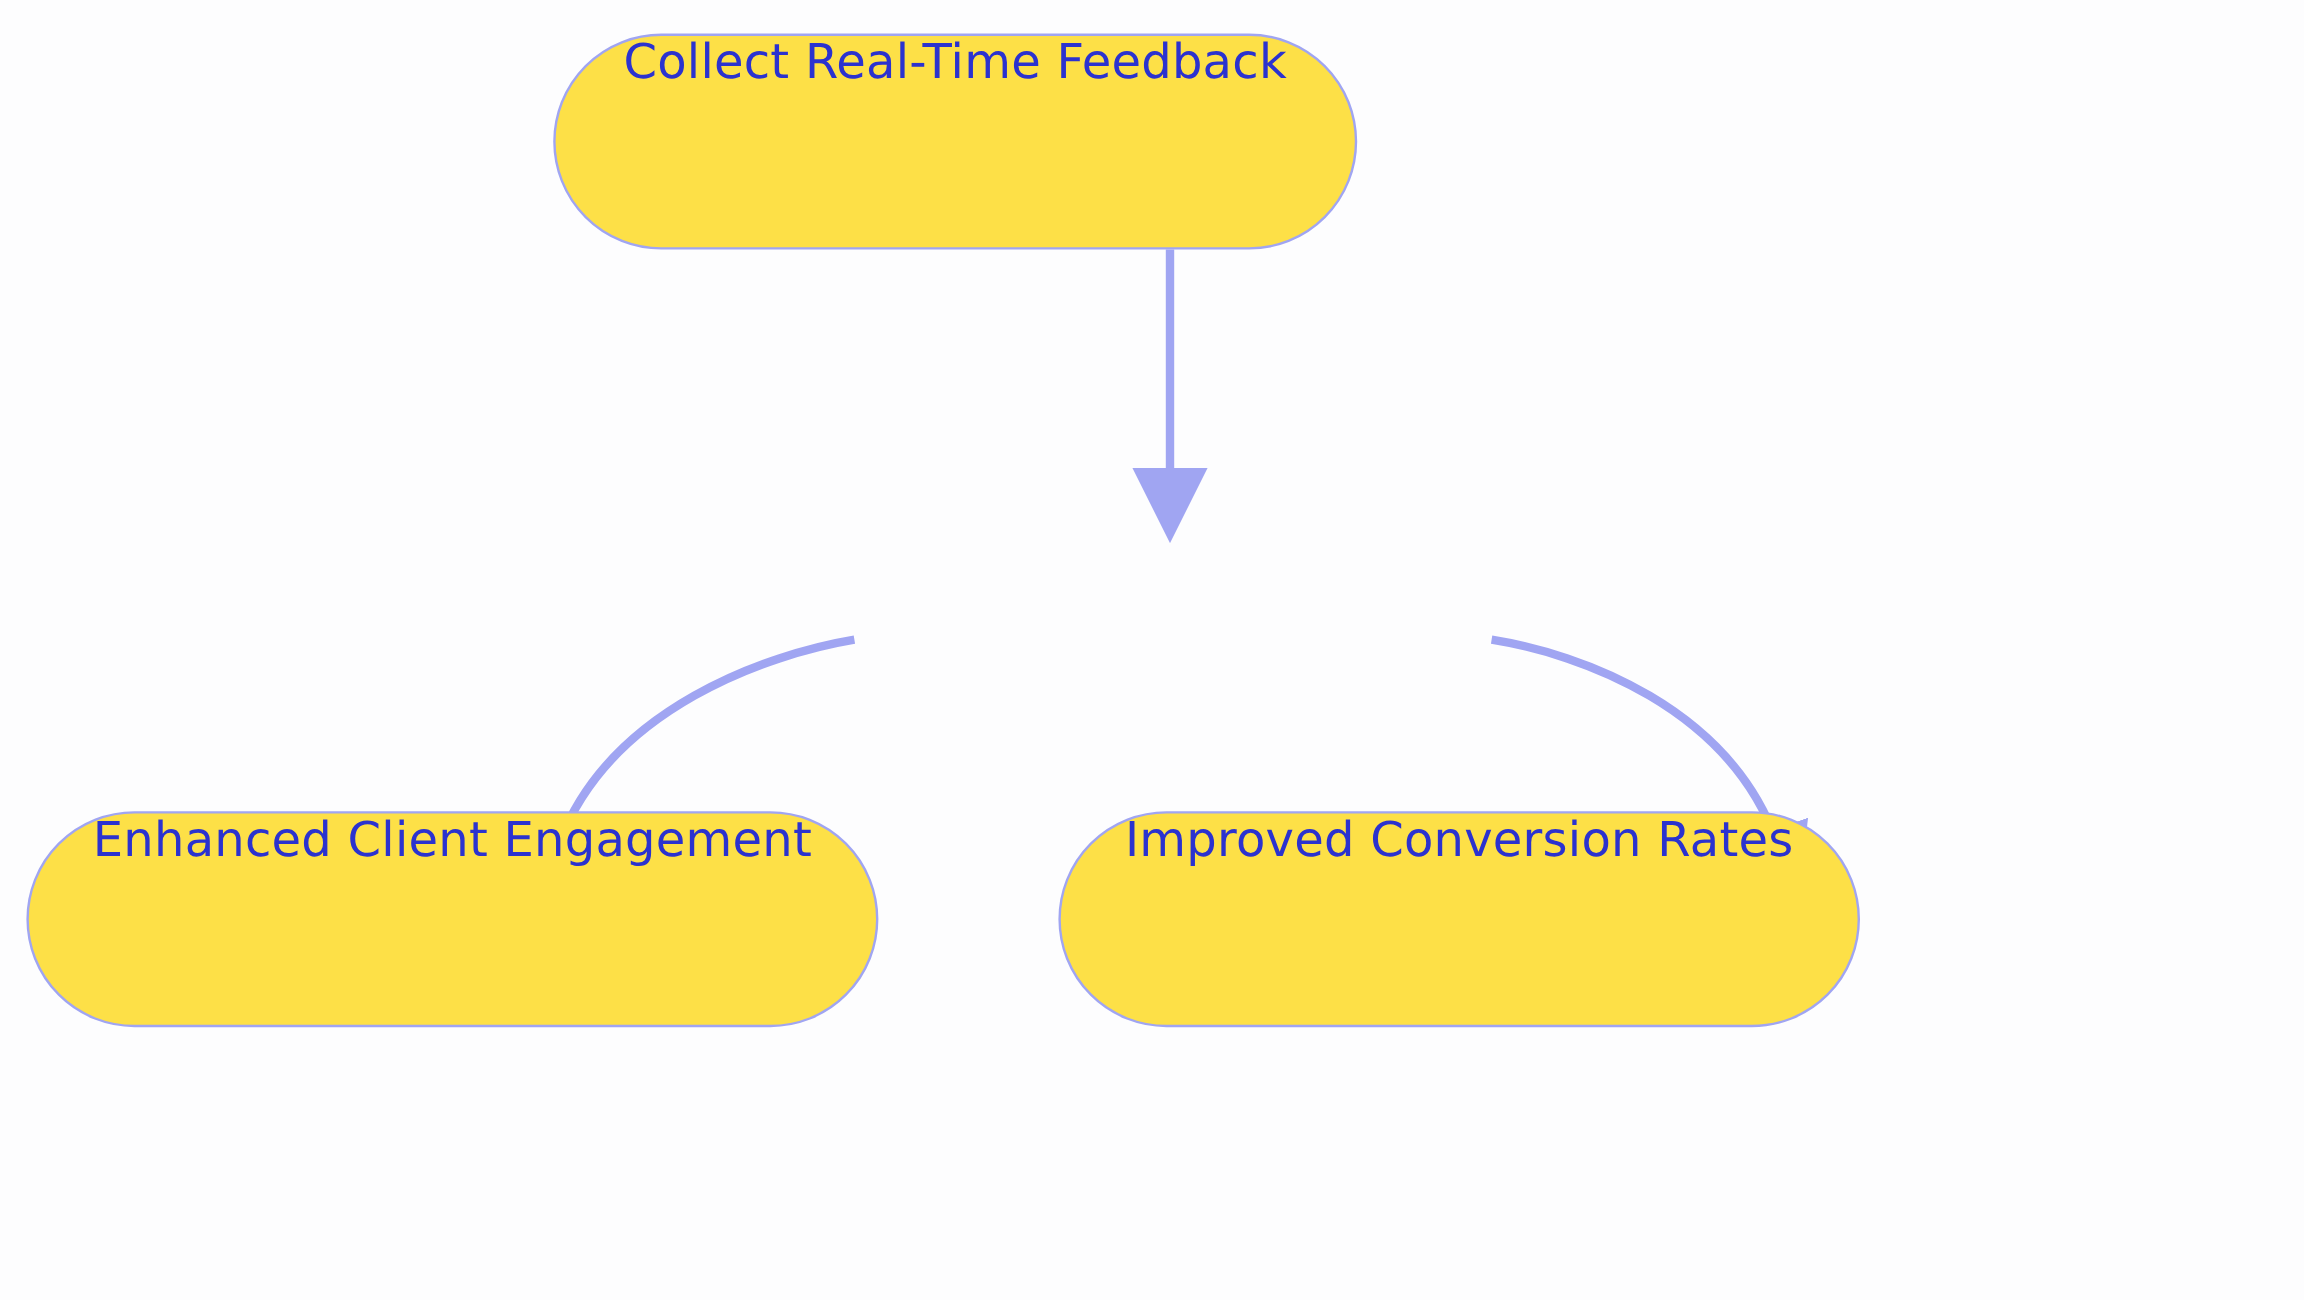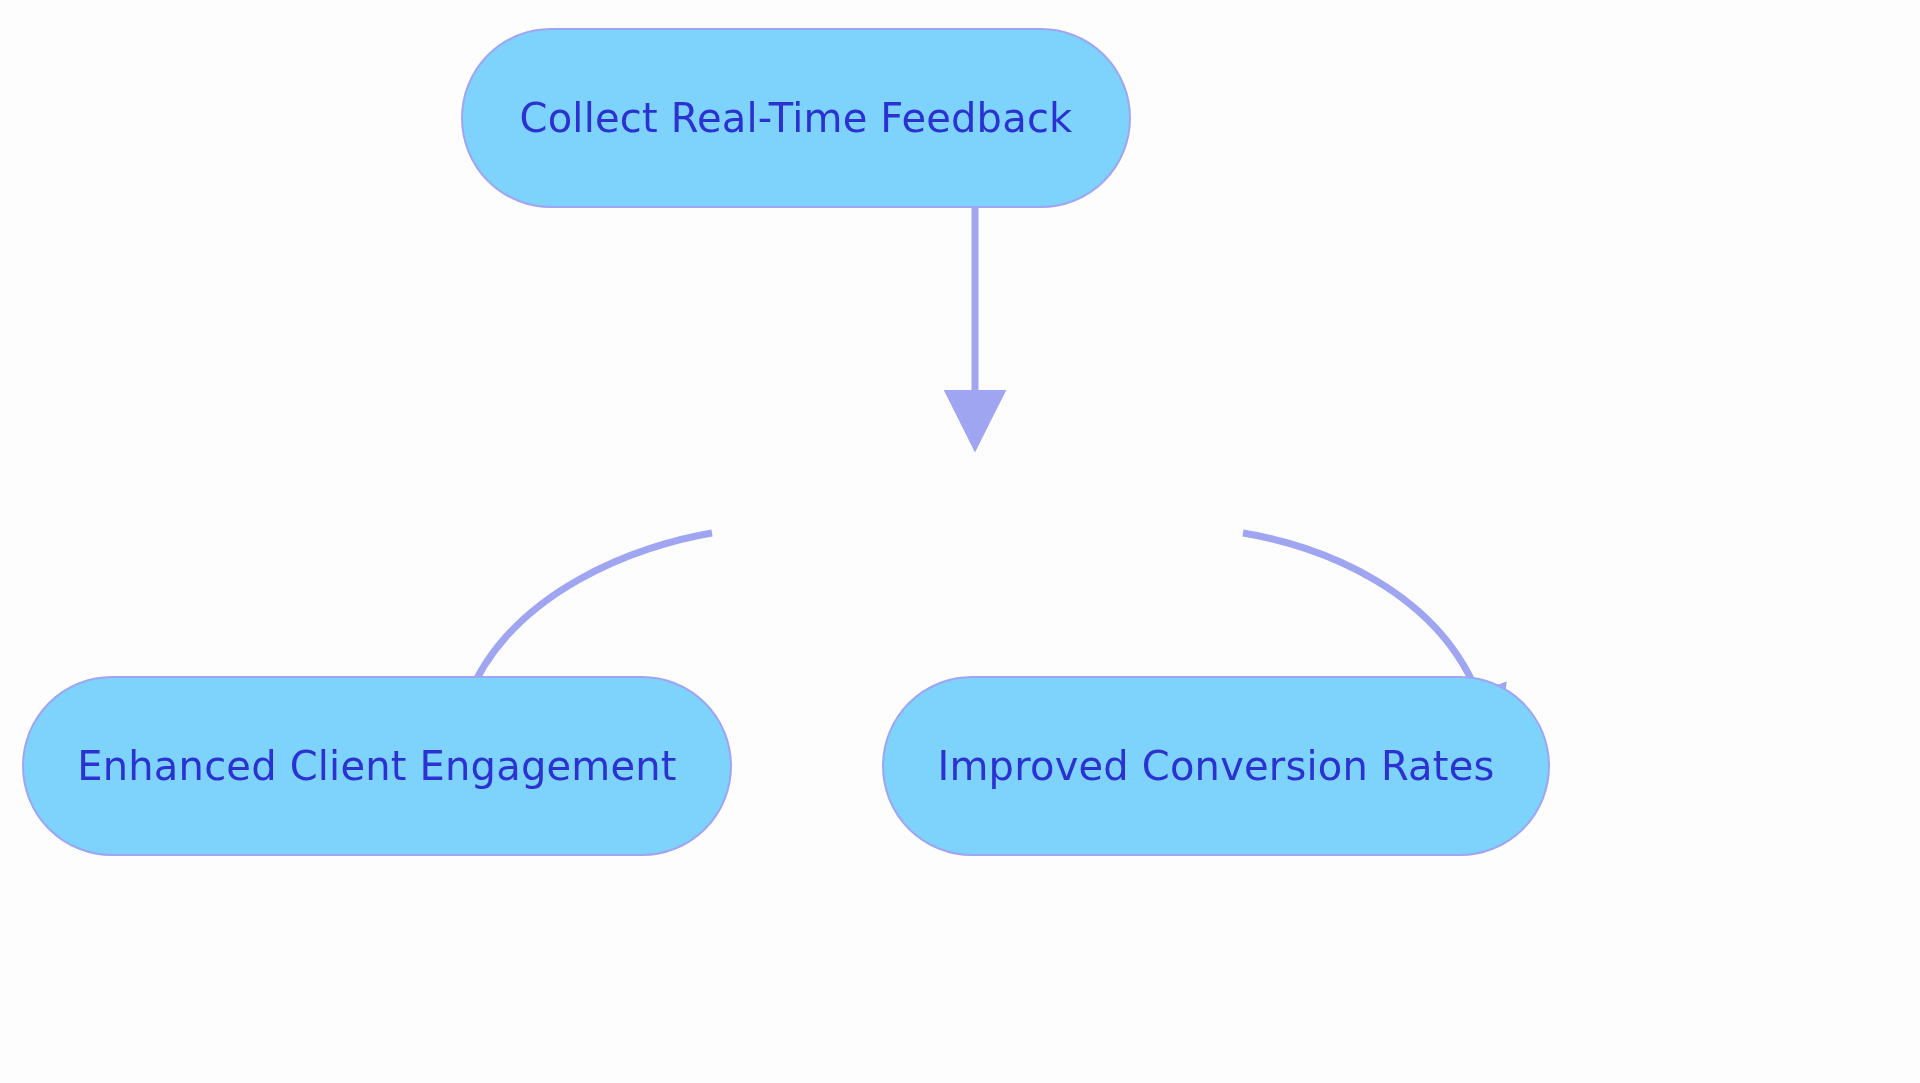--- a/index.html
+++ b/index.html
@@ -22,25 +22,25 @@
     position: absolute;
     left: 0;
     top: 0;
     width: 1920px;
     height: 1083px;
     pointer-events: none;
   }
   .node {
     position: absolute;
     box-sizing: border-box;
-    background: #7dd3fc;
+    background: #fde047;
     border: 2px solid #a0a5f2;
     border-radius: 999px;
     display: flex;
-    align-items: center;
+    align-items: flex-start;
     justify-content: center;
     z-index: 2;
   }
   .node-label {
     color: #2b32cf;
     font-family: "DejaVu Sans", "Liberation Sans", sans-serif;
     font-size: 40px;
     font-weight: 400;
     letter-spacing: 0.2px;
     line-height: 1.1;

